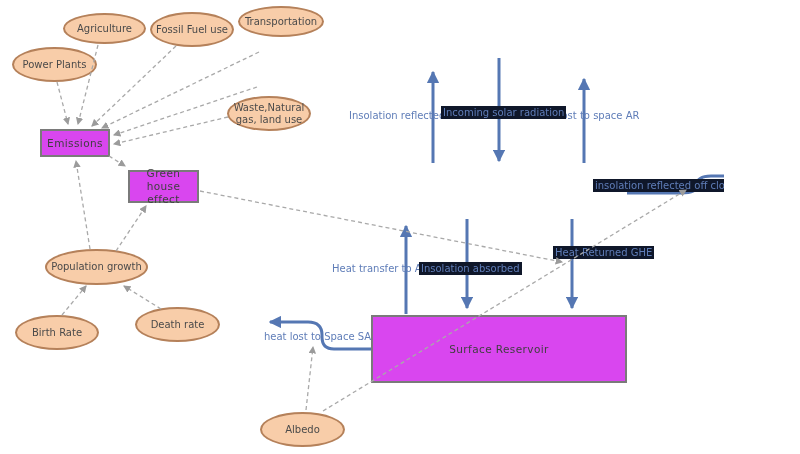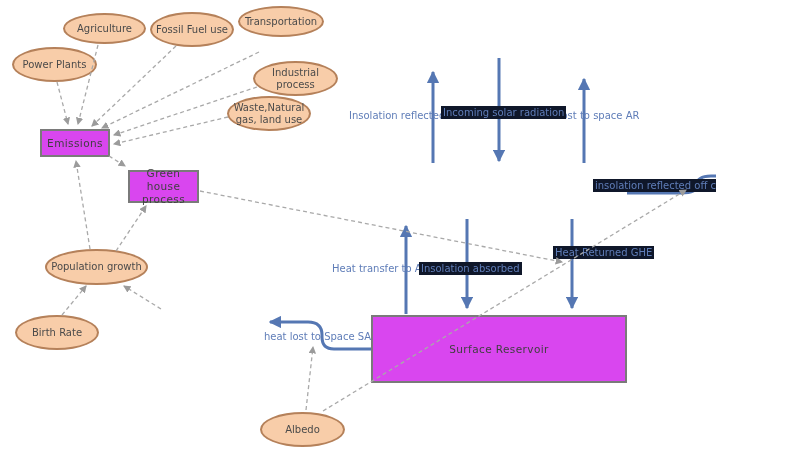--- a/index.html
+++ b/index.html
@@ -1,18 +1,19 @@
 <!DOCTYPE html>
 <html><head>
 <meta charset="utf-8">
 <style>
   html,body{margin:0;padding:0;background:#fff;}
   #canvas{
     position:relative;width:716px;height:454px;background:#ffffff;overflow:hidden;
     font-family:"DejaVu Sans", sans-serif;
+    padding-left:8px;
   }
   .layer{position:absolute;left:0;top:0;width:800px;height:454px;pointer-events:none;}
   .z2{z-index:2}.z3{z-index:3}.z4{z-index:4}.z5{z-index:5}
   .node{
     position:absolute;border:2px solid #b5815a;background:#f8cda9;border-radius:50%;
     display:flex;align-items:center;justify-content:center;text-align:center;
     color:#4a4a4a;font-size:10px;line-height:12px;white-space:pre-line;
     box-sizing:border-box;pointer-events:auto;
   }
   .box{
@@ -31,31 +32,30 @@
 </head>
 <body>
 
 <div id="canvas">
 
   <div class="layer z2">
     <div class="node" style="left:63px;top:13px;width:83px;height:31px">Agriculture</div>
     <div class="node" style="left:150px;top:12px;width:84px;height:35px">Fossil Fuel use</div>
     <div class="node" style="left:238px;top:6px;width:86px;height:31px">Transportation</div>
     <div class="node" style="left:12px;top:47px;width:85px;height:35px">Power Plants</div>
-    <div class="node" style="left:253px;top:61px;width:85px;height:35px">Industrial
-process</div>
     <div class="node" style="left:227px;top:96px;width:84px;height:35px">Waste,Natural
 gas, land use</div>
     <div class="node" style="left:45px;top:249px;width:103px;height:36px">Population growth</div>
     <div class="node" style="left:15px;top:315px;width:84px;height:35px">Birth Rate</div>
+    <div class="node" style="left:135px;top:307px;width:85px;height:35px">Death rate</div>
     <div class="node" style="left:260px;top:412px;width:85px;height:35px">Albedo</div>
 
     <div class="box" style="left:40px;top:129px;width:70px;height:28px">Emissions</div>
     <div class="box" style="left:128px;top:170px;width:71px;height:33px">Green house
-process</div>
+effect</div>
     <div class="box" style="left:371px;top:315px;width:256px;height:68px">Surface Reservoir</div>
   </div>
 
   <svg class="layer z3" width="800" height="454" viewBox="0 0 800 454">
     <defs>
       <marker id="mb" viewBox="0 0 10 10" refX="9" refY="5" markerWidth="4.2" markerHeight="4.2" orient="auto" markerUnits="strokeWidth">
         <path d="M0,0 L10,5 L0,10 z" fill="#5577b3"></path>
       </marker>
     </defs>
     <g stroke="#5577b3" stroke-width="3" fill="none">

